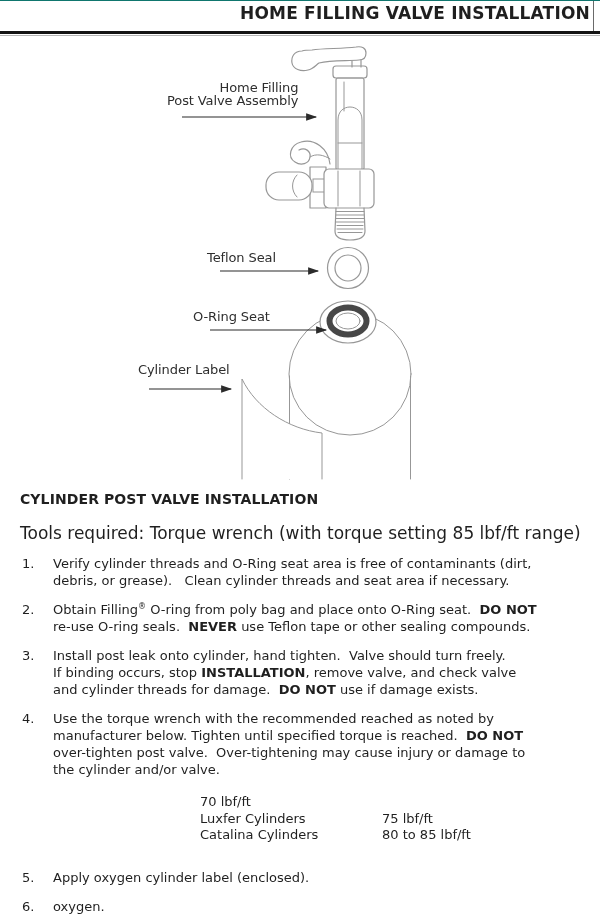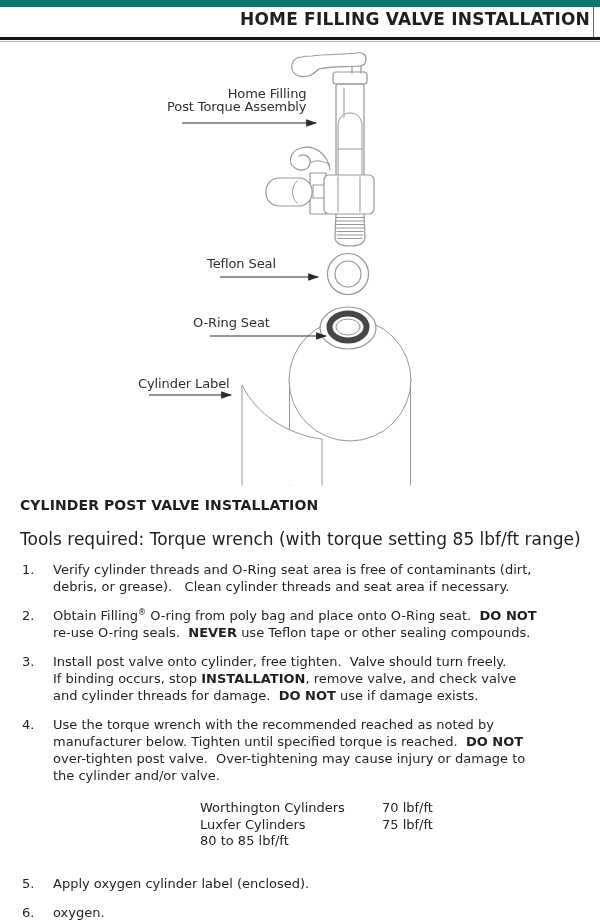--- a/index.html
+++ b/index.html
@@ -6,21 +6,21 @@
     --c-line:#979797; --c-oring:#474747; --c-arrow:#2b2b2b;
     --c-text:#1f1f1f; --c-rule:#141414;
   }
   html,body{margin:0;padding:0;background:#fff;}
   .page{
     position:relative; width:600px; height:920px; background:#fff;
     font-family:"DejaVu Sans","Liberation Sans",sans-serif;
     color:var(--c-text); overflow:hidden;
   }
   
-  .header{position:relative; height:30px; border-top:7px solid #0f766e;}
+  .header{position:relative; height:30px; border-top:1px solid #0f766e;}
   .header-right-edge{position:absolute; right:6px; top:0; bottom:0; width:1px; background:#6a6a6a;}
   .header-title{
     position:absolute; right:10px; top:2px;
     font-size:17px; font-weight:bold; letter-spacing:0.2px; white-space:nowrap;
   }
   .rule-thick{height:3px; background:var(--c-rule);}
   .rule-thin{height:1px; background:#b5b5b5; margin-top:1px;}
   
   .diagram{position:relative; width:600px; height:445px;}
   .diagram svg{position:absolute; left:0; top:0;}
@@ -135,64 +135,64 @@
       </g>
 
       <line class="arrow" marker-end="url(#ah)" x1="182" y1="81" x2="316" y2="81"></line>
       <line class="arrow" marker-end="url(#ah)" x1="220" y1="235" x2="318" y2="235"></line>
       <line class="arrow" marker-end="url(#ah)" x1="210" y1="294" x2="326" y2="294"></line>
       <line class="arrow" marker-end="url(#ah)" x1="149" y1="353" x2="231" y2="353"></line>
     </svg>
 
     <div class="dlabel" style="left:167px; top:45px;">
       <div>Home Filling</div>
-      <div>Post Torque Assembly</div>
+      <div>Post Valve Assembly</div>
     </div>
     <div class="dlabel" style="left:207px; top:215px;">Teflon Seal</div>
     <div class="dlabel" style="left:193px; top:274px;">O-Ring Seat</div>
-    <div class="dlabel" style="left:138px; top:335px;">Cylinder Label</div>
+    <div class="dlabel" style="left:138px; top:327px;">Cylinder Label</div>
   </div>
 
   <div class="content">
     <div class="section-heading">CYLINDER POST VALVE INSTALLATION</div>
     <div class="tools-line">Tools required: Torque wrench (with torque setting 85 lbf/ft range)</div>
     <div class="steps">
         <div class="step">
           <span class="step-num">1.</span>
           <div class="step-line"><span>Verify cylinder threads and O-Ring seat area is free of contaminants (dirt,</span></div>
           <div class="step-line"><span>debris, or grease).   Clean cylinder threads and seat area if necessary.</span></div>
         </div>
         <div class="step">
           <span class="step-num">2.</span>
           <div class="step-line"><span>Obtain Filling</span><sup>®</sup><span> O-ring from poly bag and place onto O-Ring seat.  </span><b>DO NOT</b></div>
           <div class="step-line"><span>re-use O-ring seals.  </span><b>NEVER</b><span> use Teflon tape or other sealing compounds.</span></div>
         </div>
         <div class="step">
           <span class="step-num">3.</span>
-          <div class="step-line"><span>Install post valve onto cylinder, free tighten.  Valve should turn freely.</span></div>
+          <div class="step-line"><span>Install post leak onto cylinder, hand tighten.  Valve should turn freely.</span></div>
           <div class="step-line"><span>If binding occurs, stop </span><b>INSTALLATION</b><span>, remove valve, and check valve</span></div>
           <div class="step-line"><span>and cylinder threads for damage.  </span><b>DO NOT</b><span> use if damage exists.</span></div>
         </div>
         <div class="step">
           <span class="step-num">4.</span>
           <div class="step-line"><span>Use the torque wrench with the recommended reached as noted by</span></div>
           <div class="step-line"><span>manufacturer below. Tighten until specified torque is reached.  </span><b>DO NOT</b></div>
           <div class="step-line"><span>over-tighten post valve.  Over-tightening may cause injury or damage to</span></div>
           <div class="step-line"><span>the cylinder and/or valve.</span></div>
         </div>
         <div class="torque-table">
           <div class="torque-row">
-            <span class="torque-cylinder">Worthington Cylinders</span>
             <span class="torque-value">70 lbf/ft</span>
           </div>
           <div class="torque-row">
             <span class="torque-cylinder">Luxfer Cylinders</span>
             <span class="torque-value">75 lbf/ft</span>
           </div>
           <div class="torque-row">
+            <span class="torque-cylinder">Catalina Cylinders</span>
             <span class="torque-value">80 to 85 lbf/ft</span>
           </div>
         </div>
         <div class="gap-after-table"></div>
         <div class="step">
           <span class="step-num">5.</span>
           <div class="step-line"><span>Apply oxygen cylinder label (enclosed).</span></div>
         </div>
         <div class="step">
           <span class="step-num">6.</span>

